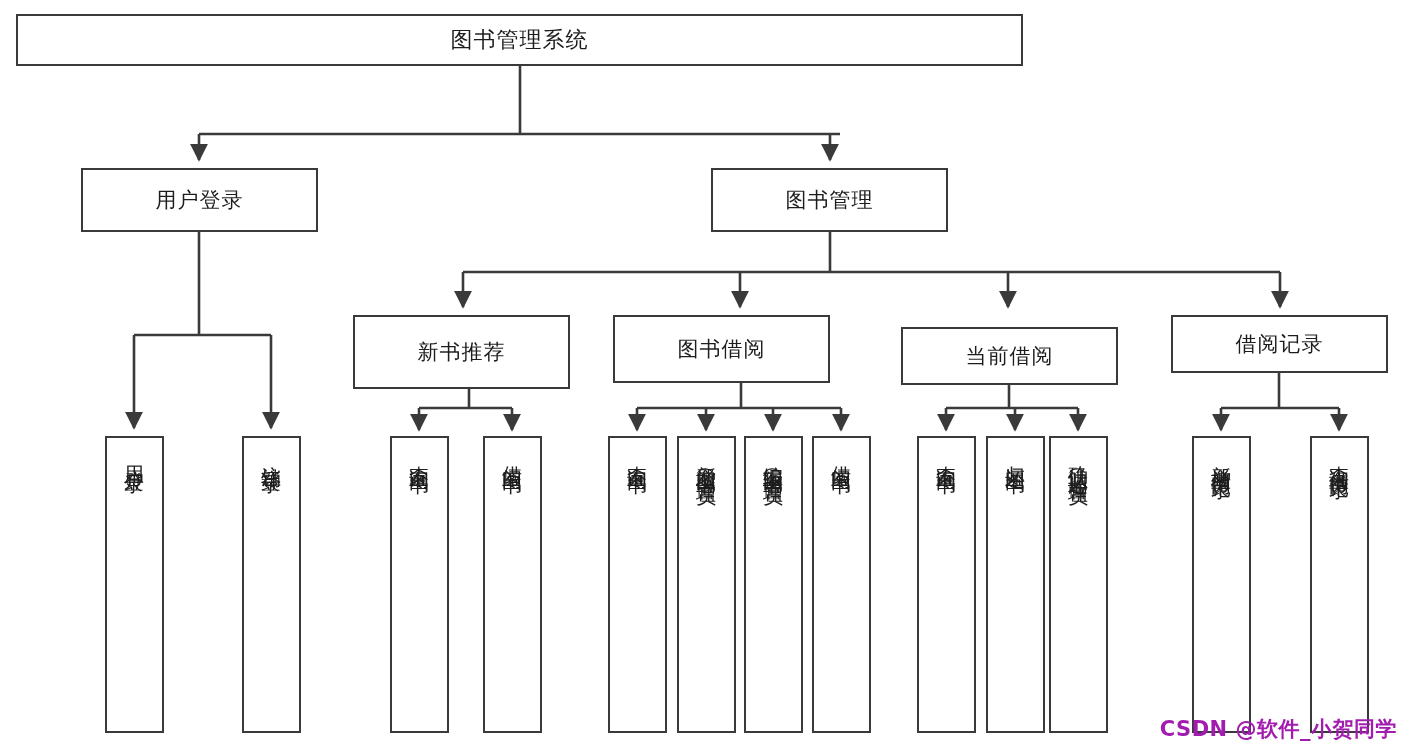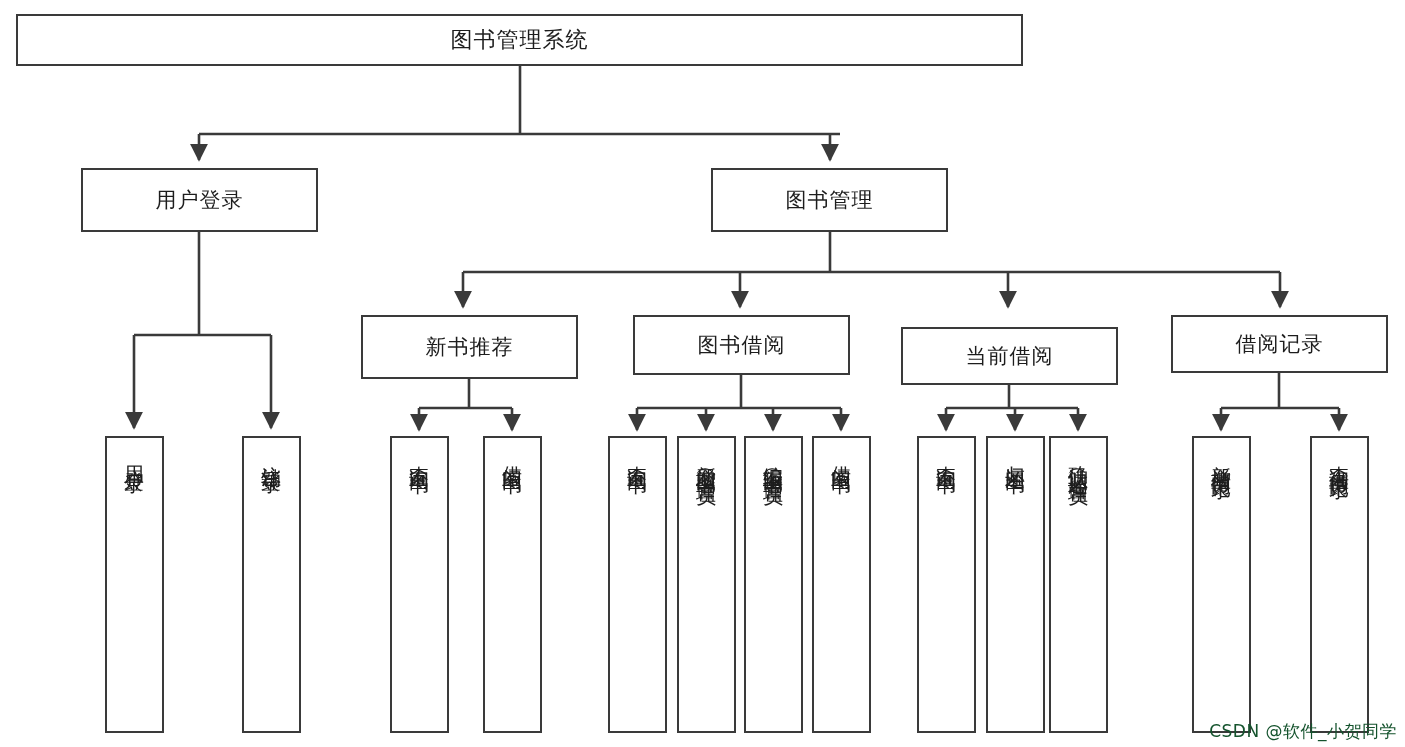--- a/index.html
+++ b/index.html
@@ -46,26 +46,27 @@
     text-orientation:upright;
     font-size:20px;
     letter-spacing:3px;
     line-height:1;
     white-space:nowrap;
   }
 
   .watermark{
     position:absolute;
     right:8px;bottom:4px;
-    font-size:17px;
-    color:#14532d;
+    font-size:21px;
+    color:#a21caf;
     letter-spacing:0.5px;
     z-index:3;
     user-select:none;
     white-space:nowrap;
+    font-weight:bold;
   }
 </style>
 </head>
 <body>
 
 <div id="stage">
 
   <svg id="wires" viewBox="0 0 1405 747" xmlns="http://www.w3.org/2000/svg">
     <defs>
       <marker id="arw" viewBox="0 0 10 10" refX="9" refY="5" markerWidth="7" markerHeight="7" orient="auto-start-reverse">
@@ -120,24 +121,24 @@
     <span class="lbl">图书管理系统</span>
   </div>
 
   <div class="node horiz" style="left:81px;top:168px;width:237px;height:64px;">
     <span class="lbl">用户登录</span>
   </div>
   <div class="node horiz" style="left:711px;top:168px;width:237px;height:64px;">
     <span class="lbl">图书管理</span>
   </div>
 
-  <div class="node horiz" style="left:361px;top:315px;width:217px;height:64px;">
+  <div class="node horiz" style="left:353px;top:315px;width:217px;height:74px;">
     <span class="lbl">新书推荐</span>
   </div>
-  <div class="node horiz" style="left:633px;top:315px;width:217px;height:60px;">
+  <div class="node horiz" style="left:613px;top:315px;width:217px;height:68px;">
     <span class="lbl">图书借阅</span>
   </div>
   <div class="node horiz" style="left:901px;top:315px;width:217px;height:58px;margin-top:12px;">
     <span class="lbl">当前借阅</span>
   </div>
   <div class="node horiz" style="left:1171px;top:315px;width:217px;height:58px;justify-content:center;">
     <span class="lbl">借阅记录</span>
   </div>
 
   <div class="node vert" style="left:105px;top:436px;width:59px;height:297px;">

